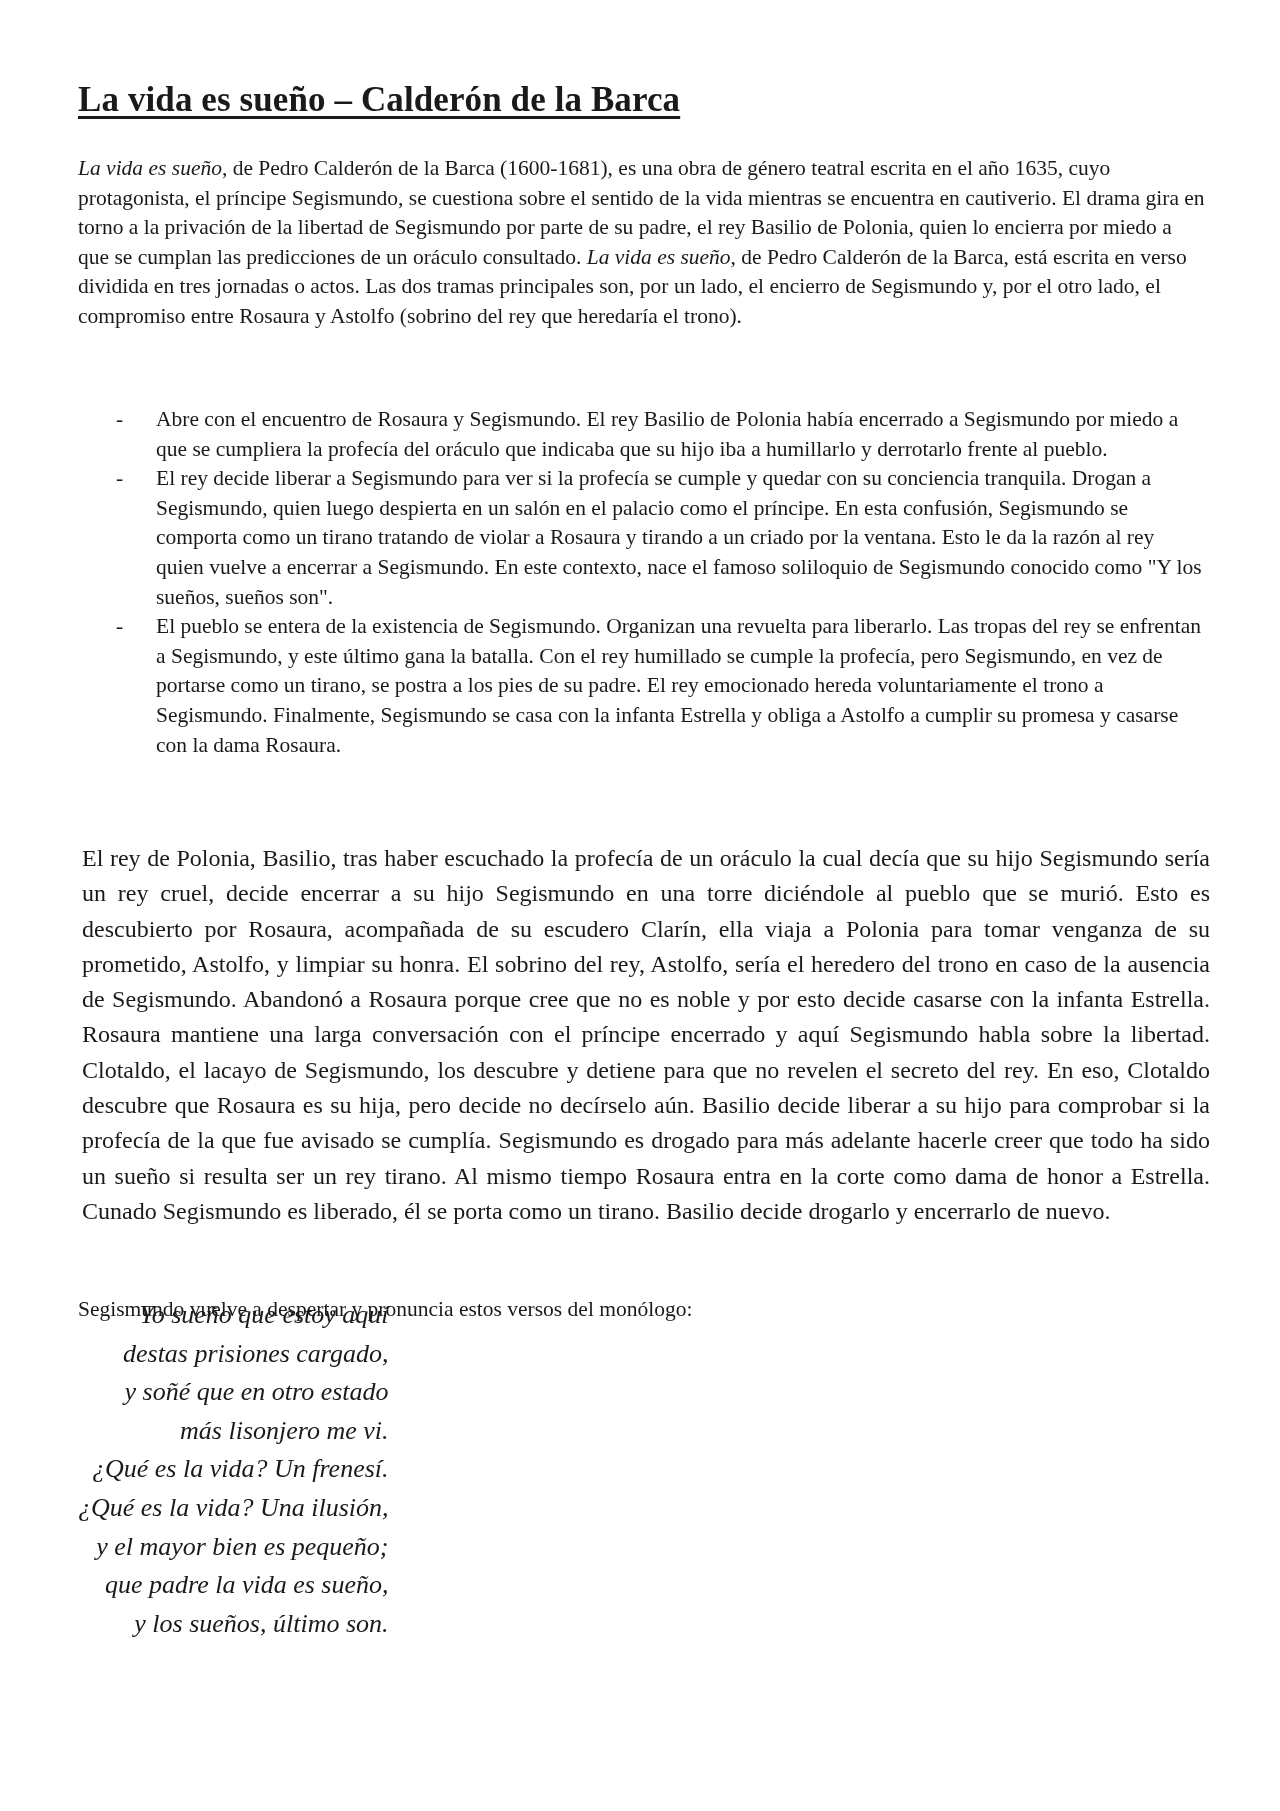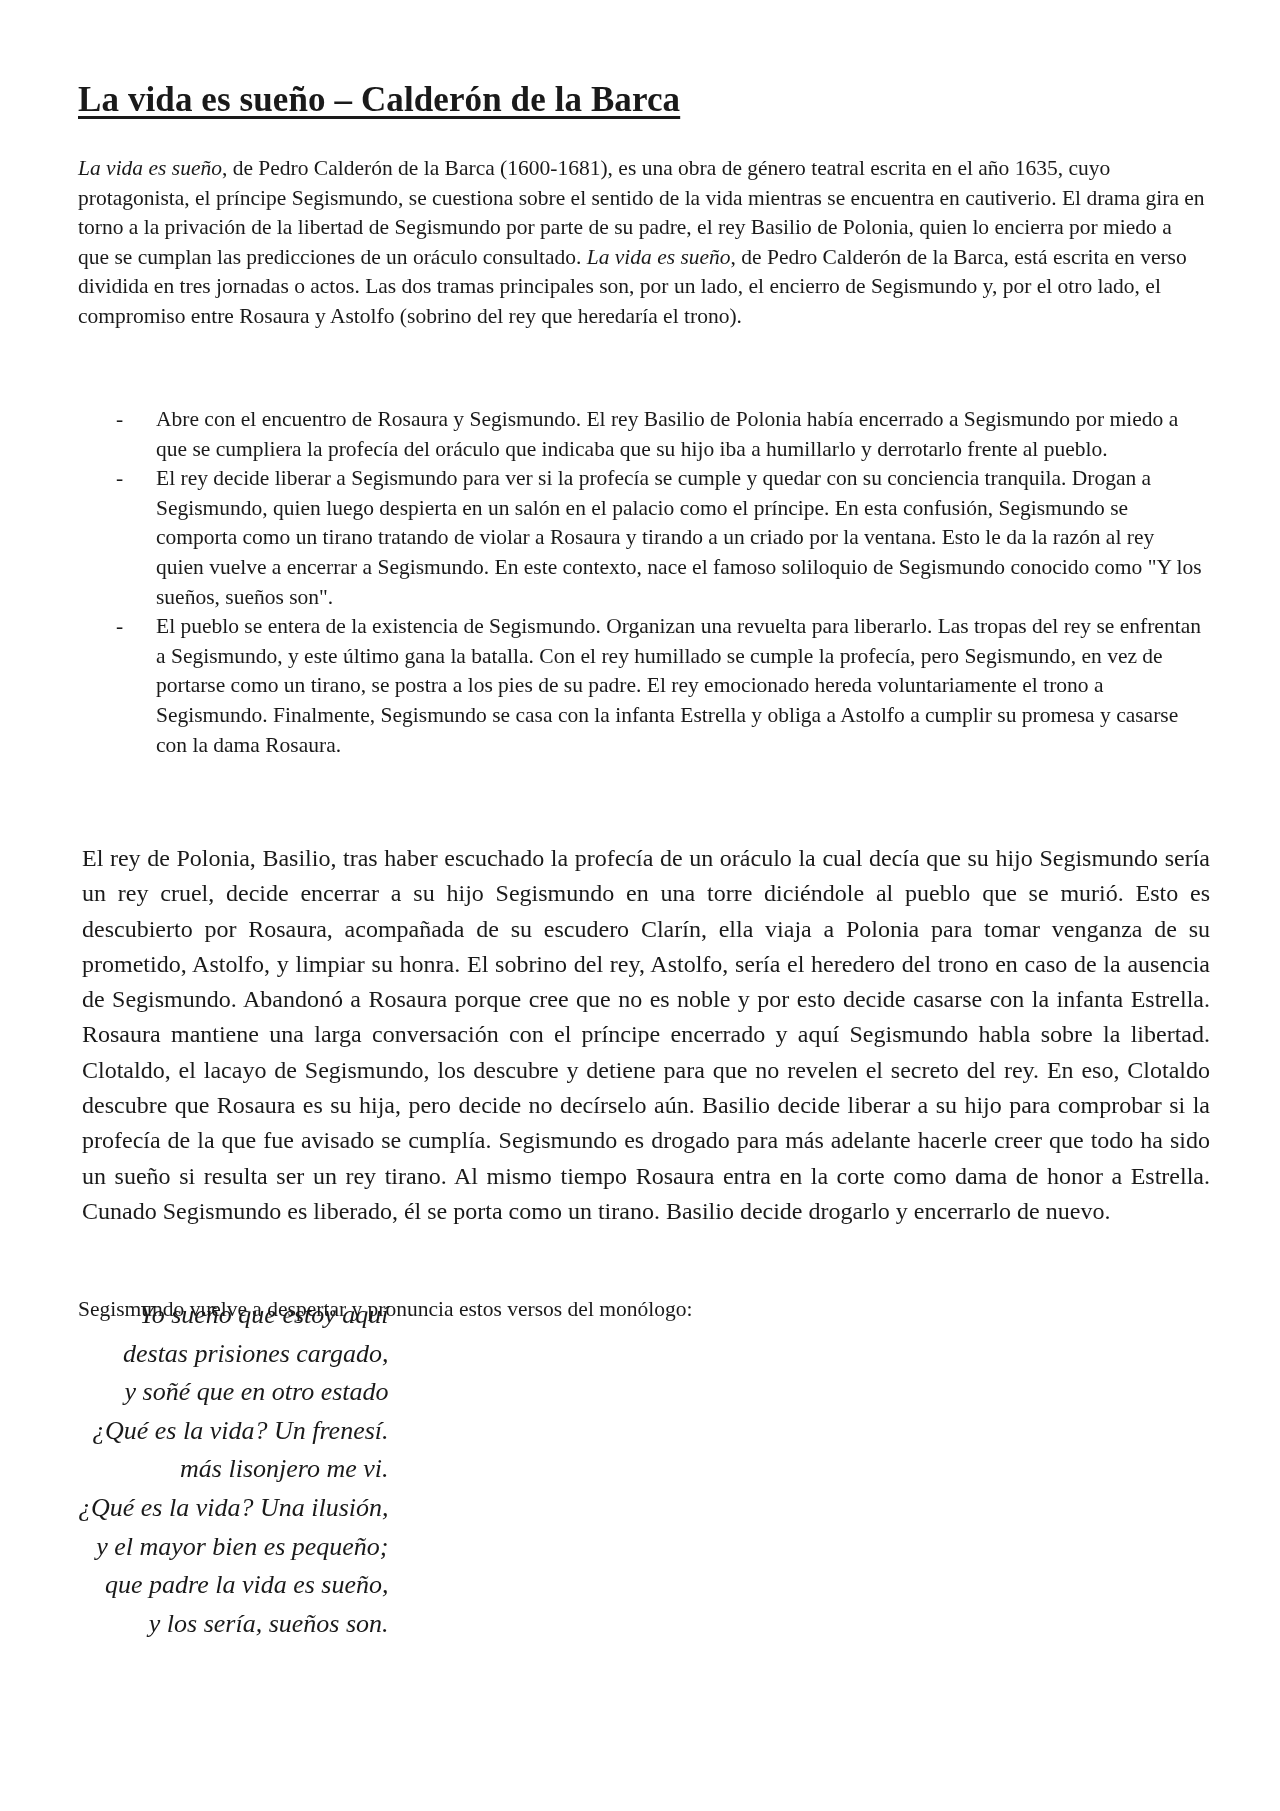--- a/index.html
+++ b/index.html
@@ -120,21 +120,21 @@
   </ul>
 
   <p class="summary">El rey de Polonia, Basilio, tras haber escuchado la profecía de un oráculo la cual decía que su hijo Segismundo sería un rey cruel, decide encerrar a su hijo Segismundo en una torre diciéndole al pueblo que se murió. Esto es descubierto por Rosaura, acompañada de su escudero Clarín, ella viaja a Polonia para tomar venganza de su prometido, Astolfo, y limpiar su honra. El sobrino del rey, Astolfo, sería el heredero del trono en caso de la ausencia de Segismundo. Abandonó a Rosaura porque cree que no es noble y por esto decide casarse con la infanta Estrella. Rosaura mantiene una larga conversación con el príncipe encerrado y aquí Segismundo habla sobre la libertad. Clotaldo, el lacayo de Segismundo, los descubre y detiene para que no revelen el secreto del rey. En eso, Clotaldo descubre que Rosaura es su hija, pero decide no decírselo aún. Basilio decide liberar a su hijo para comprobar si la profecía de la que fue avisado se cumplía. Segismundo es drogado para más adelante hacerle creer que todo ha sido un sueño si resulta ser un rey tirano. Al mismo tiempo Rosaura entra en la corte como dama de honor a Estrella. Cunado Segismundo es liberado, él se porta como un tirano. Basilio decide drogarlo y encerrarlo de nuevo.</p>
 
   <p class="lead">Segismundo vuelve a despertar y pronuncia estos versos del monólogo:</p>
 
   <ul class="poem">
     <li> Yo sueño que estoy aquí</li>
     <li>destas prisiones cargado,</li>
     <li>y soñé que en otro estado</li>
+    <li>más lisonjero me vi.</li>
     <li>¿Qué es la vida? Un frenesí.</li>
-    <li>más lisonjero me vi.</li>
     <li>¿Qué es la vida? Una ilusión,</li>
     <li>y el mayor bien es pequeño;</li>
     <li>que padre la vida es sueño,</li>
-    <li>y los sería, sueños son.</li>
+    <li>y los sueños, último son.</li>
   </ul>
 
 </div>
 
 </body></html>

